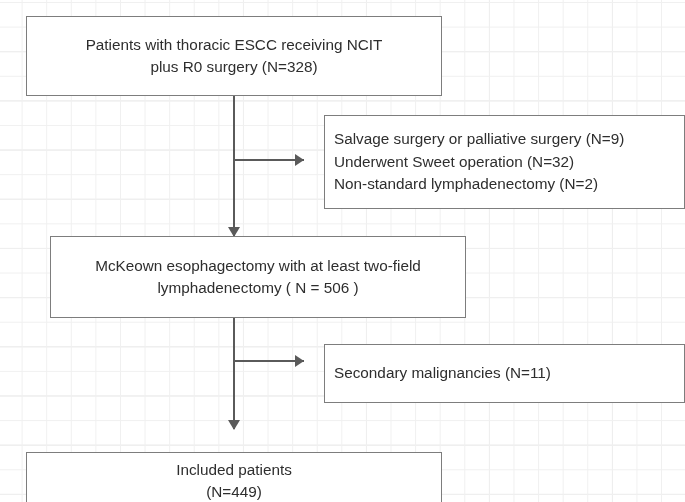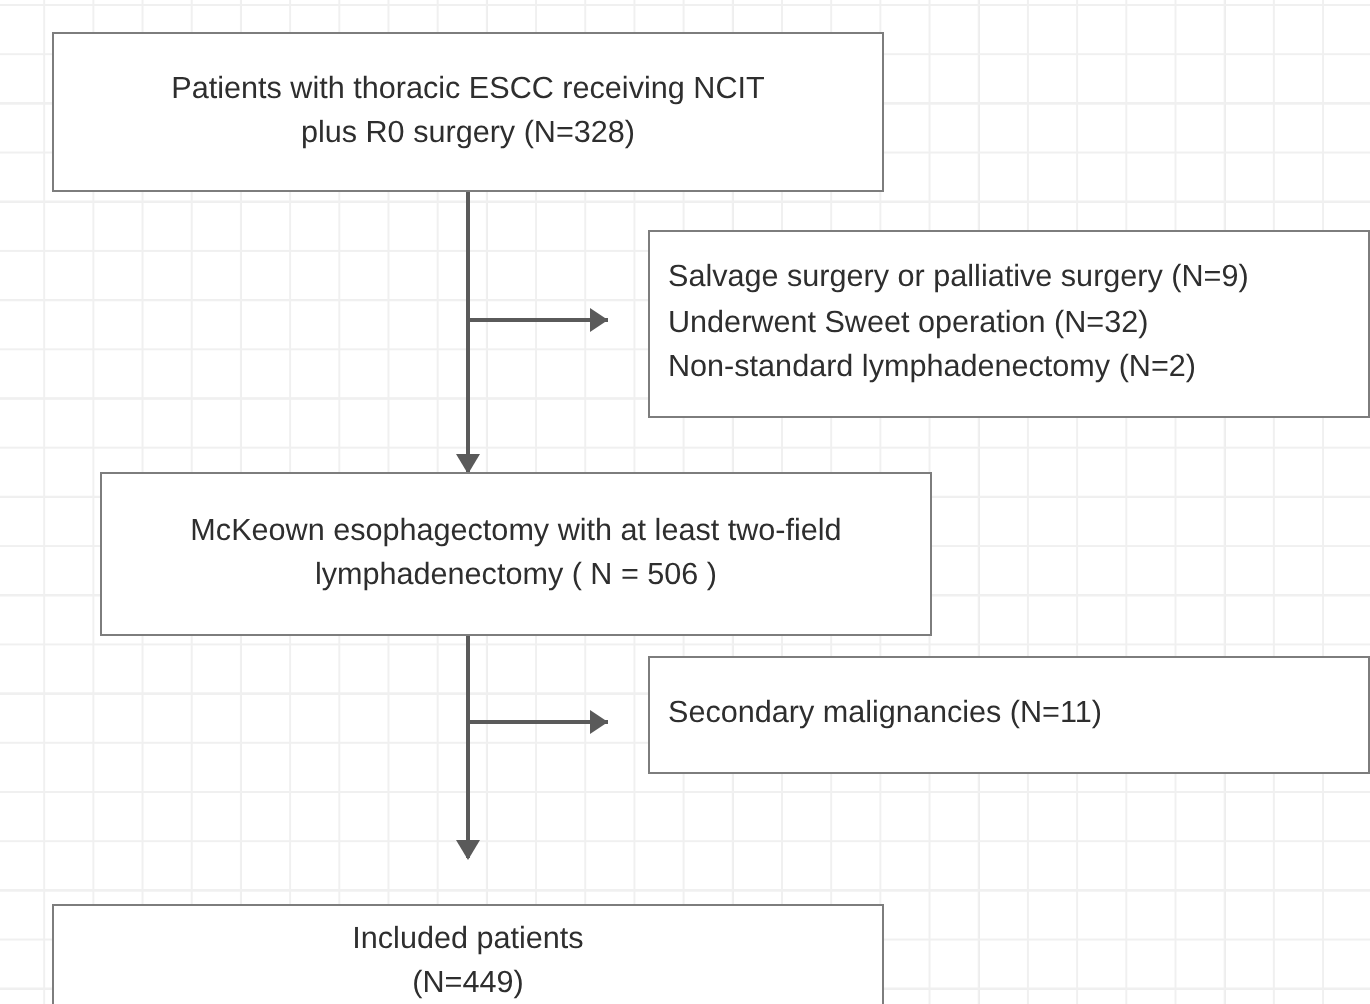--- a/index.html
+++ b/index.html
@@ -50,21 +50,21 @@
     margin-left: 19px;
   }
   .flowbox .line {
     white-space: pre;
   }
 
   
   #box-cohort    { left: 26px;  top: 16px;  width: 416px; height: 80px; }
   #box-excl-1    { left: 305px; top: 115px; width: 361px; height: 94px; }
   #box-mckeown   { left: 26px;  top: 236px; width: 416px; height: 82px; margin-left: 24px; }
-  #box-excl-2    { left: 305px; top: 328px; width: 361px; height: 59px; }
+  #box-excl-2    { left: 305px; top: 344px; width: 361px; height: 59px; }
   #box-included  { left: 26px;  top: 452px; width: 416px; height: 58px; }
 
   
   .conn {
     position: absolute;
     background: #5a5a5a;
   }
   .conn.v { width: 1.6px; }
   .conn.h { height: 1.6px; }
 

